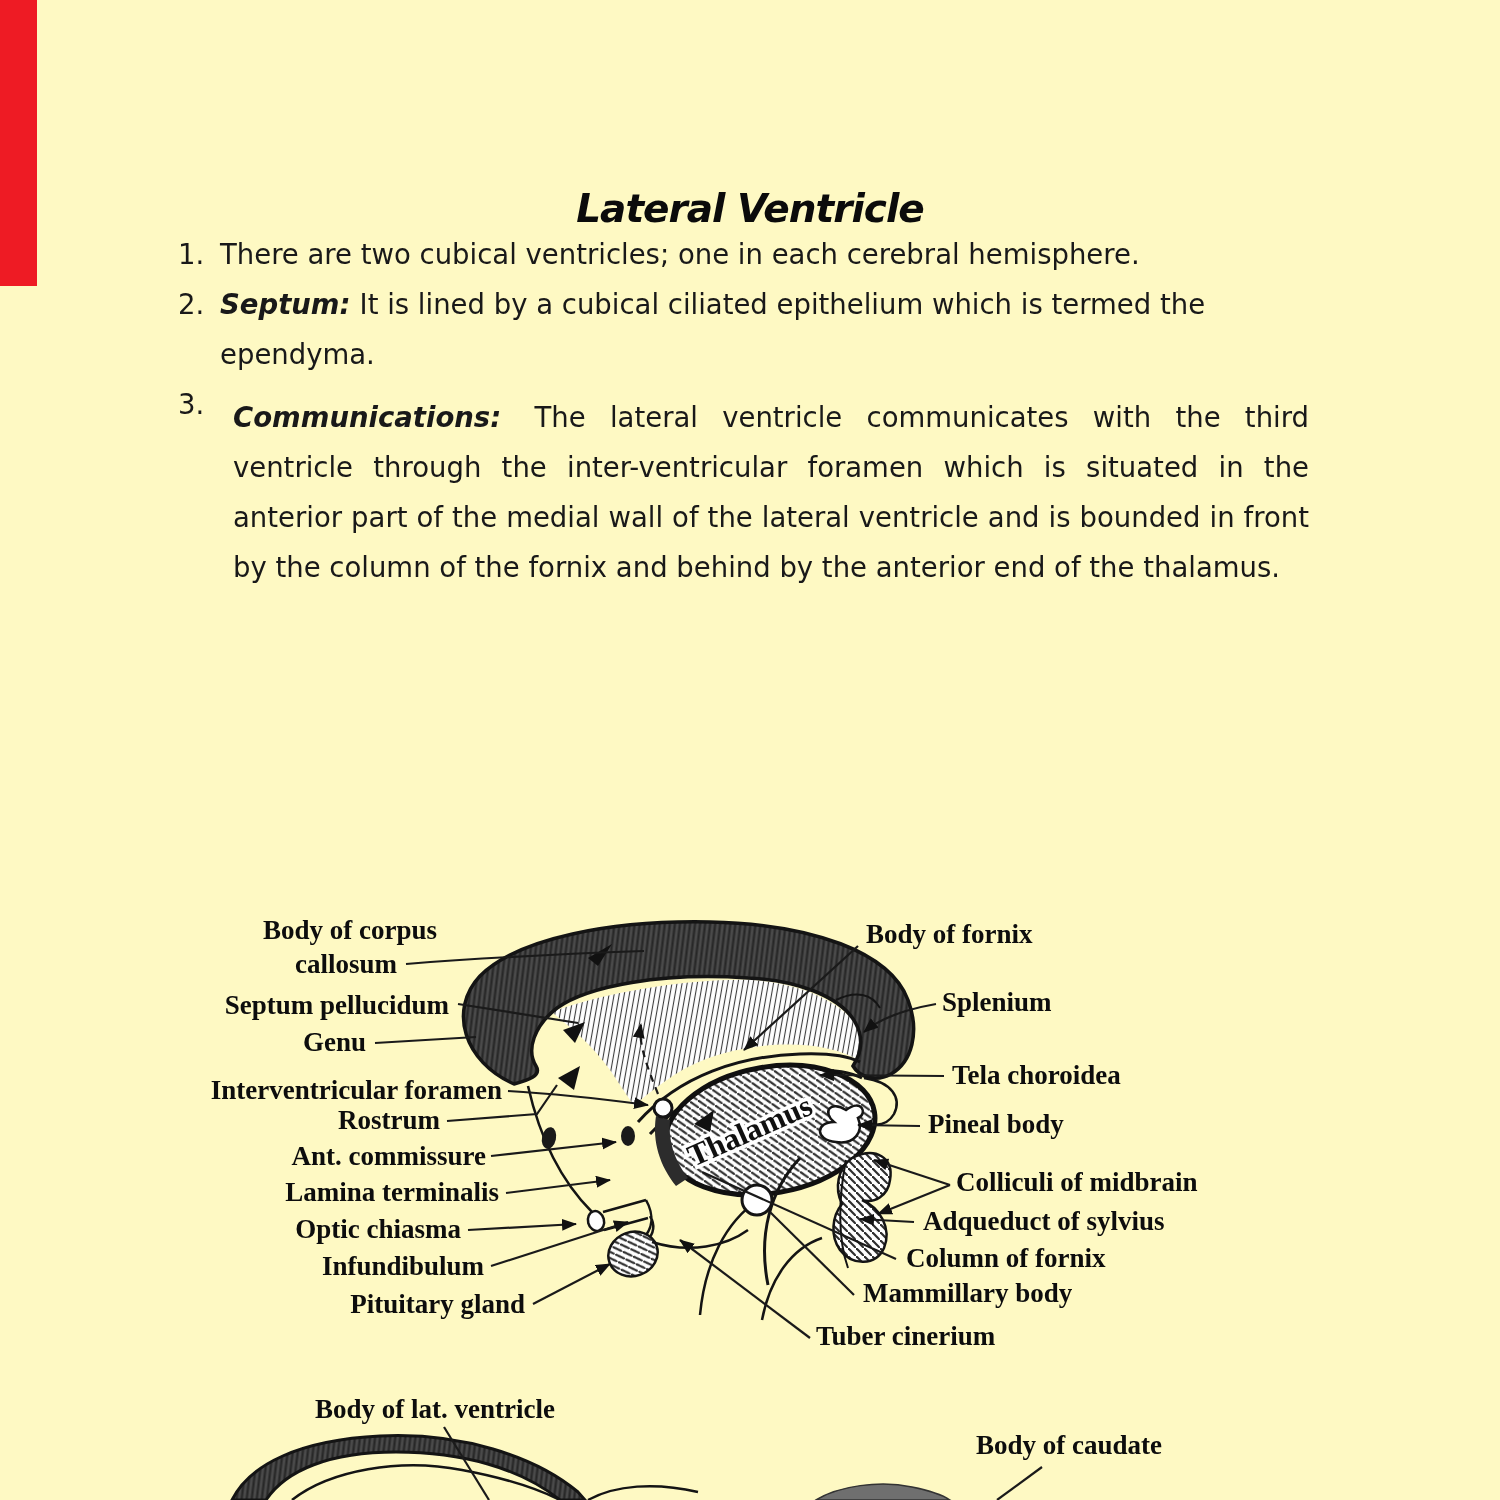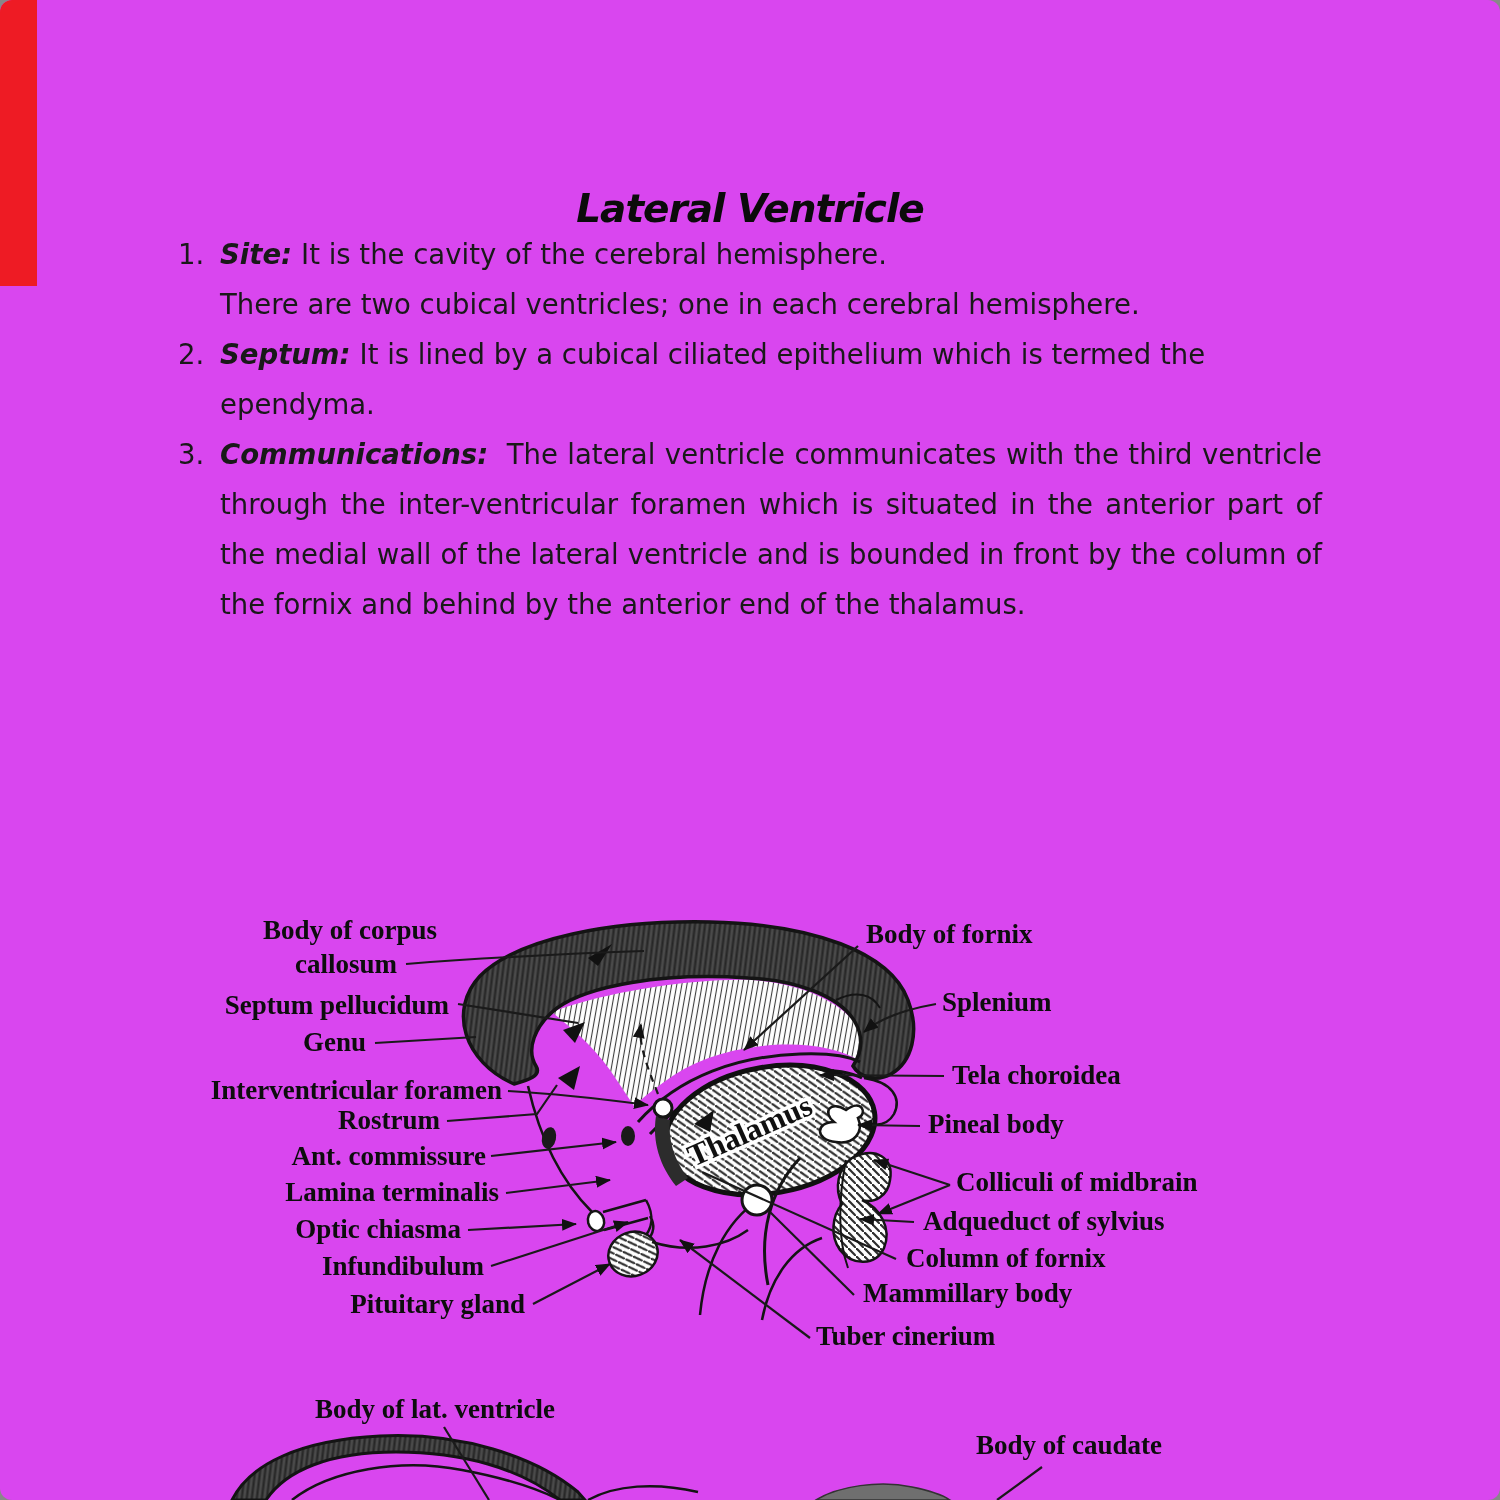--- a/index.html
+++ b/index.html
@@ -1,26 +1,26 @@
 <!DOCTYPE html>
 <html><head>
 <meta charset="utf-8">
 <style>
   html,body{margin:0;padding:0;background:#888;}
-  .page{position:relative;width:1500px;height:1500px;background:#d946ef;overflow:hidden;
-        font-family:"DejaVu Sans","Liberation Sans",sans-serif;color:#151515;border-radius:12px;}
+  .page{position:relative;width:1500px;height:1500px;background:#fef9c3;overflow:hidden;
+        font-family:"DejaVu Sans","Liberation Sans",sans-serif;color:#151515;}
   .red-bar{position:absolute;left:0;top:0;width:37px;height:286px;background:#ee1b24;}
   .title{position:absolute;left:0;top:186px;width:100%;text-align:center;
          font-size:39px;font-weight:bold;font-style:italic;letter-spacing:-1px;color:#0b0b0b;}
   .doc-list{position:absolute;left:178px;top:229px;width:1146px;font-size:27.5px;color:#191919;}
   .li{display:flex;align-items:flex-start;}
   .num{width:42px;flex:none;line-height:50px;}
   .li-body{width:1102px;}
   .line{line-height:50px;}
-  .just{line-height:50px;text-align:justify;margin:0;}
+  .just{line-height:50px;text-align:justify;margin:13px;}
   .blbl{font-weight:bold;font-style:italic;margin-right:9px;}
   svg{position:absolute;left:0;top:880px;}
   .flbl{font-family:"Liberation Serif","DejaVu Serif",serif;font-weight:bold;font-size:27px;fill:#0d0d0d;}
   .end{text-anchor:end;}
   .inlbl{font-family:"Liberation Serif","DejaVu Serif",serif;font-weight:bold;font-size:31px;
          fill:#101010;stroke:#ffffff;stroke-width:7px;paint-order:stroke;text-anchor:middle;}
   .ldr{stroke:#1a1a1a;stroke-width:2.2;fill:none;}
   .ln{stroke:#141414;fill:none;}
 </style>
 </head>
@@ -29,21 +29,20 @@
 <div class="page">
 
   <div class="red-bar"></div>
 
   <div class="title">Lateral Ventricle</div>
 
   <div class="doc-list">
     <div class="li">
       <div class="num">1.</div>
       <div class="li-body">
-        <div class="line"><span class="blbl">Site:</span><span>It is the cavity of the cerebral hemisphere.</span></div>
         <div class="line">There are two cubical ventricles; one in each cerebral hemisphere.</div>
       </div>
     </div>
     <div class="li">
       <div class="num">2.</div>
       <div class="li-body">
         <div class="line"><span class="blbl">Septum:</span><span>It is lined by a cubical ciliated epithelium which is termed the ependyma.</span></div>
       </div>
     </div>
     <div class="li">

